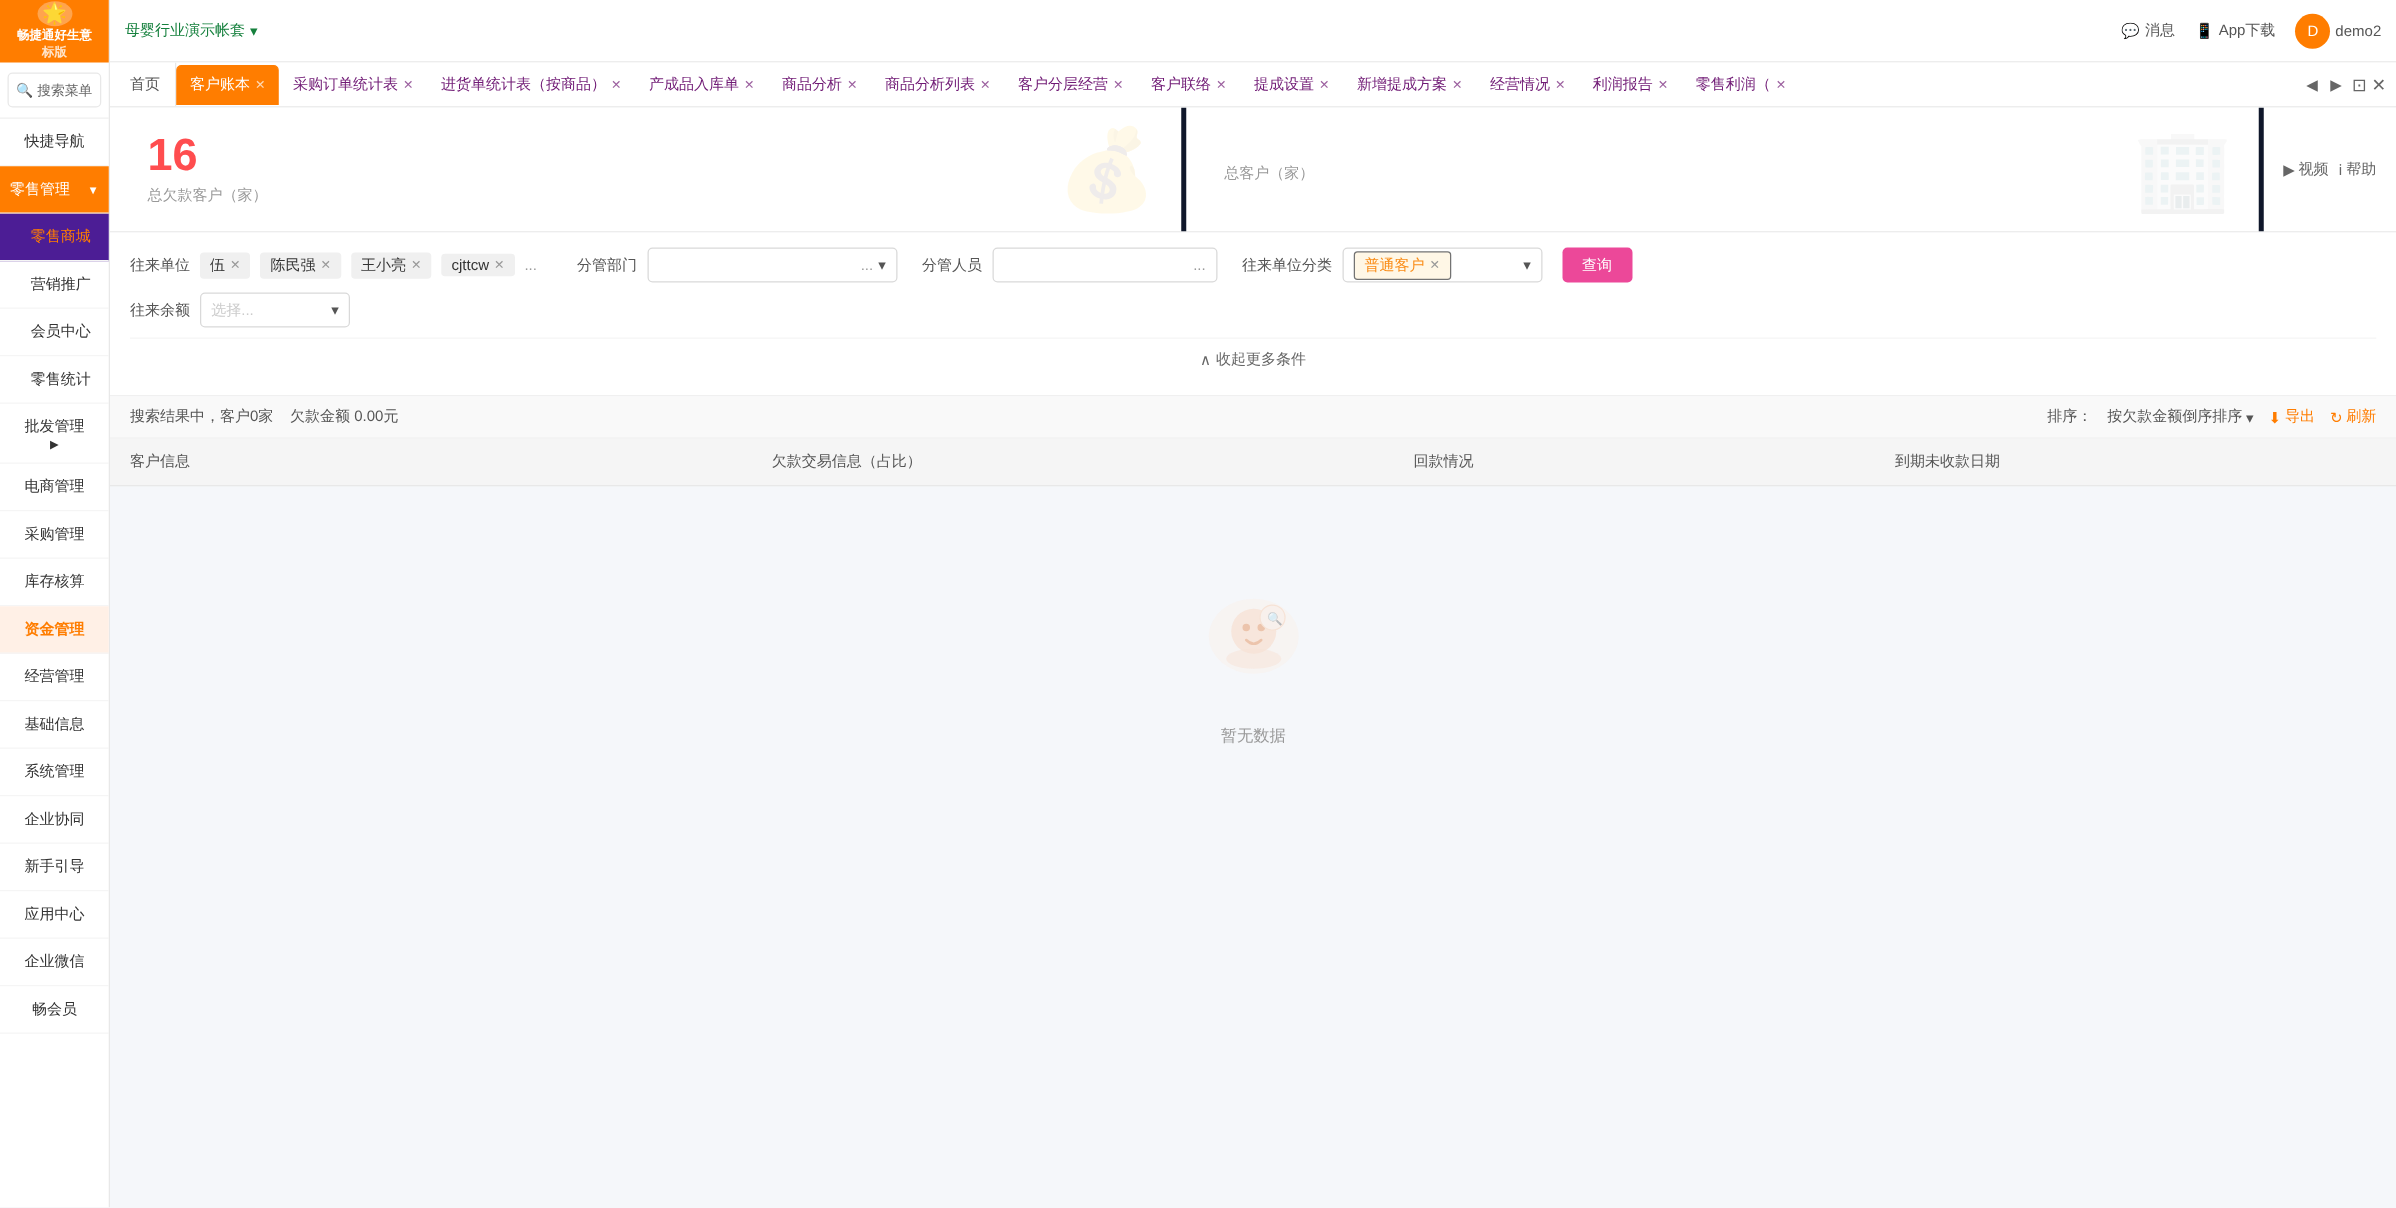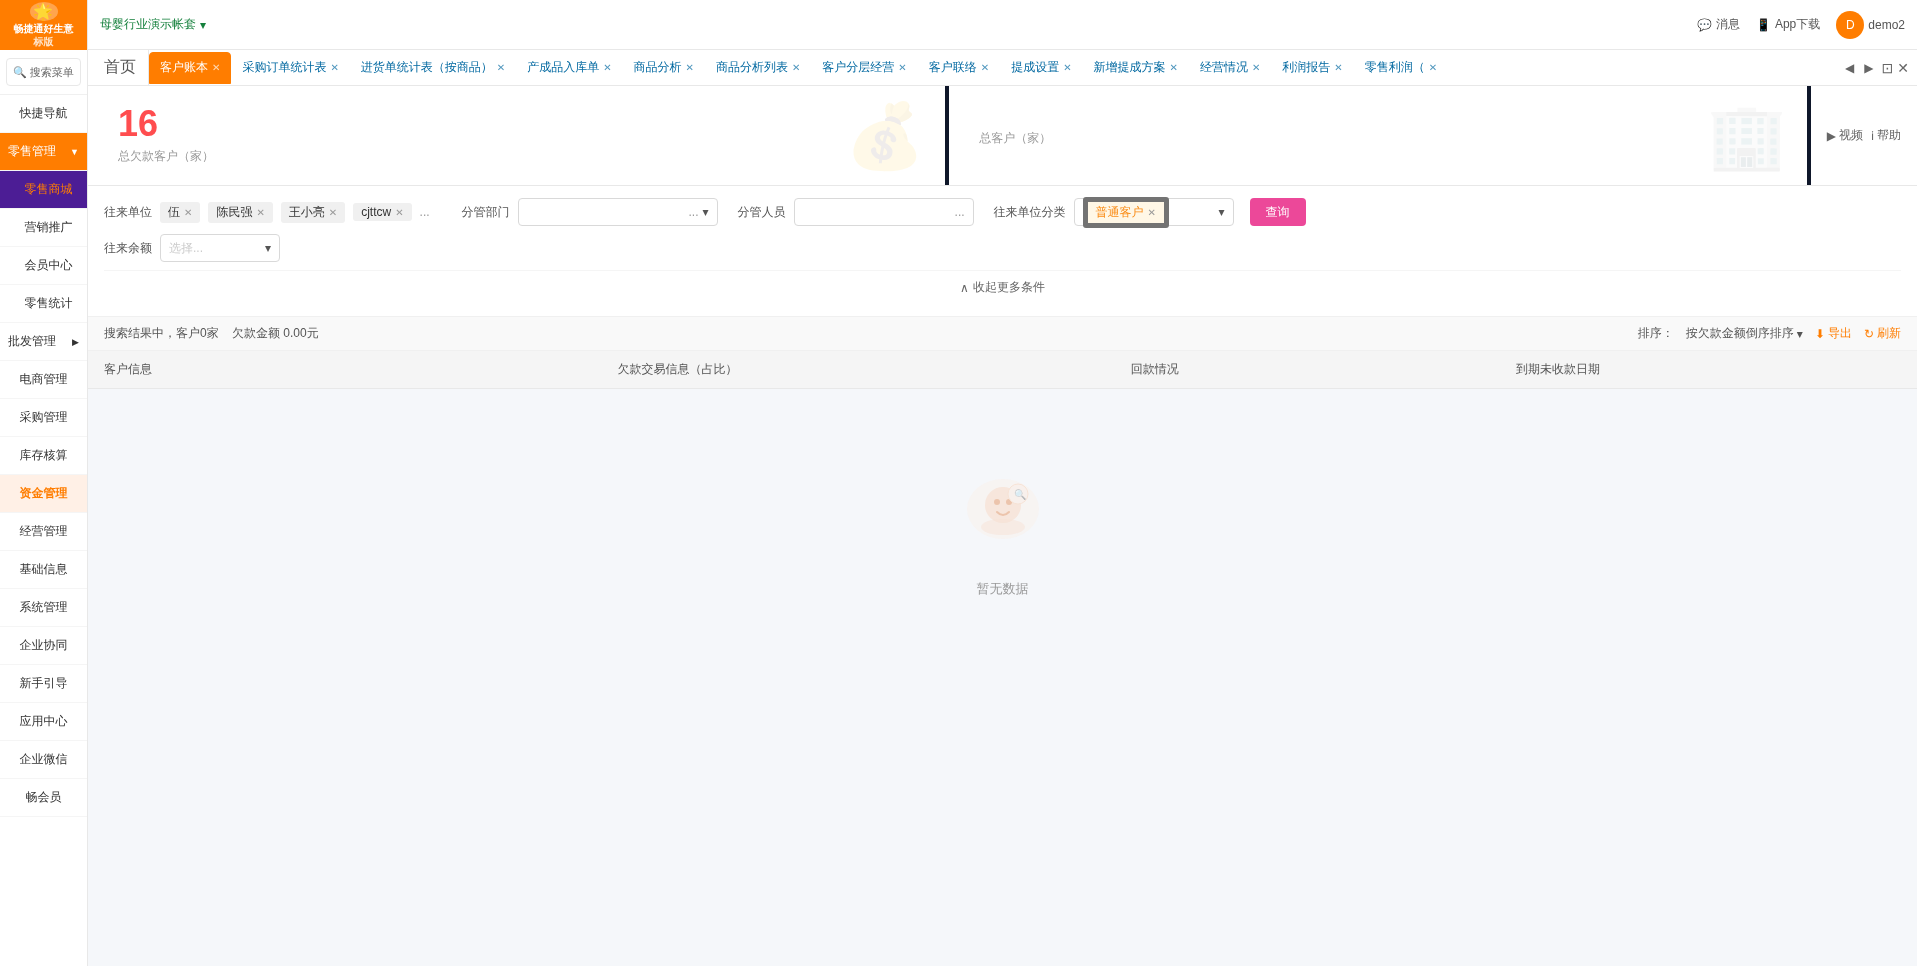--- a/index.html
+++ b/index.html
@@ -20,24 +20,24 @@
     
     .top-header { height: 50px; background: #fff; border-bottom: 1px solid #e8e8e8; display: flex; align-items: center; padding: 0 12px; justify-content: space-between; flex-shrink: 0; }
     .header-left { display: flex; align-items: center; gap: 8px; }
     .store-selector { display: flex; align-items: center; gap: 4px; color: #15803d; font-size: 12px; cursor: pointer; }
     .header-right { display: flex; align-items: center; gap: 16px; }
     .header-btn { display: flex; align-items: center; gap: 4px; color: #555; font-size: 12px; cursor: pointer; }
     .avatar { width: 28px; height: 28px; border-radius: 50%; background: #ff7d00; display: flex; align-items: center; justify-content: center; color: #fff; font-size: 12px; }
 
     
     .tab-bar { height: 36px; background: #fff; display: flex; align-items: center; border-bottom: 1px solid #e8e8e8; overflow: hidden; flex-shrink: 0; padding: 0 4px; }
-    .tab-item { height: 32px; padding: 0 10px; display: flex; align-items: center; gap: 4px; font-size: 12px; color: #0369a1; cursor: pointer; border-radius: 4px 4px 0 0; white-space: nowrap; border: 1px solid transparent; }
+    .tab-item { height: 32px; padding: 0 10px; display: flex; align-items: center; gap: 4px; font-size: 12px; color: #701a75; cursor: pointer; border-radius: 4px 4px 0 0; white-space: nowrap; border: 1px solid transparent; }
     .tab-item.active { background: #ff7d00; color: #fff; border-color: #ff7d00; }
     .tab-close { font-size: 10px; opacity: 0.7; cursor: pointer; }
-    .tab-home { padding: 0 12px; color: #555; font-size: 16px; border-right: 1px solid #e8e8e8; height: 100%; display: flex; align-items: center; cursor: pointer; }
+    .tab-home { padding: 0 12px; color: #555; font-size: 12px; border-right: 1px solid #e8e8e8; height: 100%; display: flex; align-items: center; cursor: pointer; }
     .tab-arrows { display: flex; gap: 2px; margin-left: auto; padding-right: 4px; }
     .tab-arrow { cursor: pointer; padding: 2px 4px; font-size: 12px; color: #666; }
     .tab-controls { display: flex; align-items: center; gap: 4px; padding-right: 4px; }
     .tab-ctrl-btn { cursor: pointer; font-size: 14px; color: #666; }
 
     
     .page-content { flex: 1; overflow-y: auto; background: #f5f7fa; }
 
     
     .stats-bar { background: #fff; display: flex; align-items: stretch; border-bottom: 1px solid #e8e8e8; min-height: 90px; }
@@ -57,21 +57,21 @@
     .filter-area { background: #fff; padding: 12px 16px; border-bottom: 1px solid #f0f0f0; }
     .filter-row { display: flex; align-items: center; gap: 8px; margin-bottom: 8px; flex-wrap: wrap; }
     .filter-row:last-child { margin-bottom: 0; }
     .filter-label { font-size: 12px; color: #555; white-space: nowrap; }
     .filter-tag { display: inline-flex; align-items: center; gap: 4px; padding: 2px 8px; background: #f0f0f0; border-radius: 3px; font-size: 12px; color: #333; }
     .filter-tag-close { cursor: pointer; color: #999; font-size: 10px; }
     .filter-select { height: 28px; border: 1px solid #d9d9d9; border-radius: 4px; padding: 0 8px; font-size: 12px; color: #555; background: #fff; cursor: pointer; display: flex; align-items: center; gap: 4px; min-width: 120px; }
     .filter-select-wide { min-width: 200px; }
     .filter-select-person { min-width: 180px; }
     .filter-more { color: #999; cursor: pointer; font-size: 12px; }
-    .filter-type-tag { display: inline-flex; align-items: center; gap: 4px; padding: 2px 8px; background: #fff7e6; border: 5px solid #737373; border-radius: 3px; font-size: 12px; color: #fa8c16; }
+    .filter-type-tag { display: inline-flex; align-items: center; gap: 4px; padding: 2px 8px; background: #fff7e6; border: 1px solid #737373; border-radius: 3px; font-size: 12px; color: #fa8c16; }
     .collapse-btn { display: flex; align-items: center; gap: 4px; color: #666; font-size: 12px; cursor: pointer; padding: 4px 8px; }
     .collapse-row { display: flex; justify-content: center; padding: 4px 0; border-top: 1px solid #f5f5f5; }
 
     
     .search-result-bar { background: #f9f9f9; padding: 8px 16px; display: flex; align-items: center; justify-content: space-between; border-bottom: 1px solid #f0f0f0; }
     .search-result-text { font-size: 12px; color: #555; }
     .search-result-actions { display: flex; align-items: center; gap: 12px; font-size: 12px; color: #555; }
     .sort-btn { cursor: pointer; color: #555; display: flex; align-items: center; gap: 3px; }
     .action-btn { cursor: pointer; color: #ff7d00; display: flex; align-items: center; gap: 3px; }
 
@@ -118,21 +118,21 @@
   </div>
   <div class="sidebar-nav-item" style="padding-left:16px;">
     <span>营销推广</span>
   </div>
   <div class="sidebar-nav-item" style="padding-left:16px;">
     <span>会员中心</span>
   </div>
   <div class="sidebar-nav-item" style="padding-left:16px;">
     <span>零售统计</span>
   </div>
-  <div class="sidebar-nav-item" style="display:flex;align-items:center;justify-content:space-between;padding:10px 8px;">
+  <div class="sidebar-nav-item" style="display:flex;align-items:center;justify-content:space-between;padding:10px 8px;flex-direction:column;">
     <span>批发管理</span>
     <span style="font-size:9px;">▶</span>
   </div>
   <div class="sidebar-nav-item">
     <span>电商管理</span>
   </div>
   <div class="sidebar-nav-item">
     <span>采购管理</span>
   </div>
   <div class="sidebar-nav-item">

